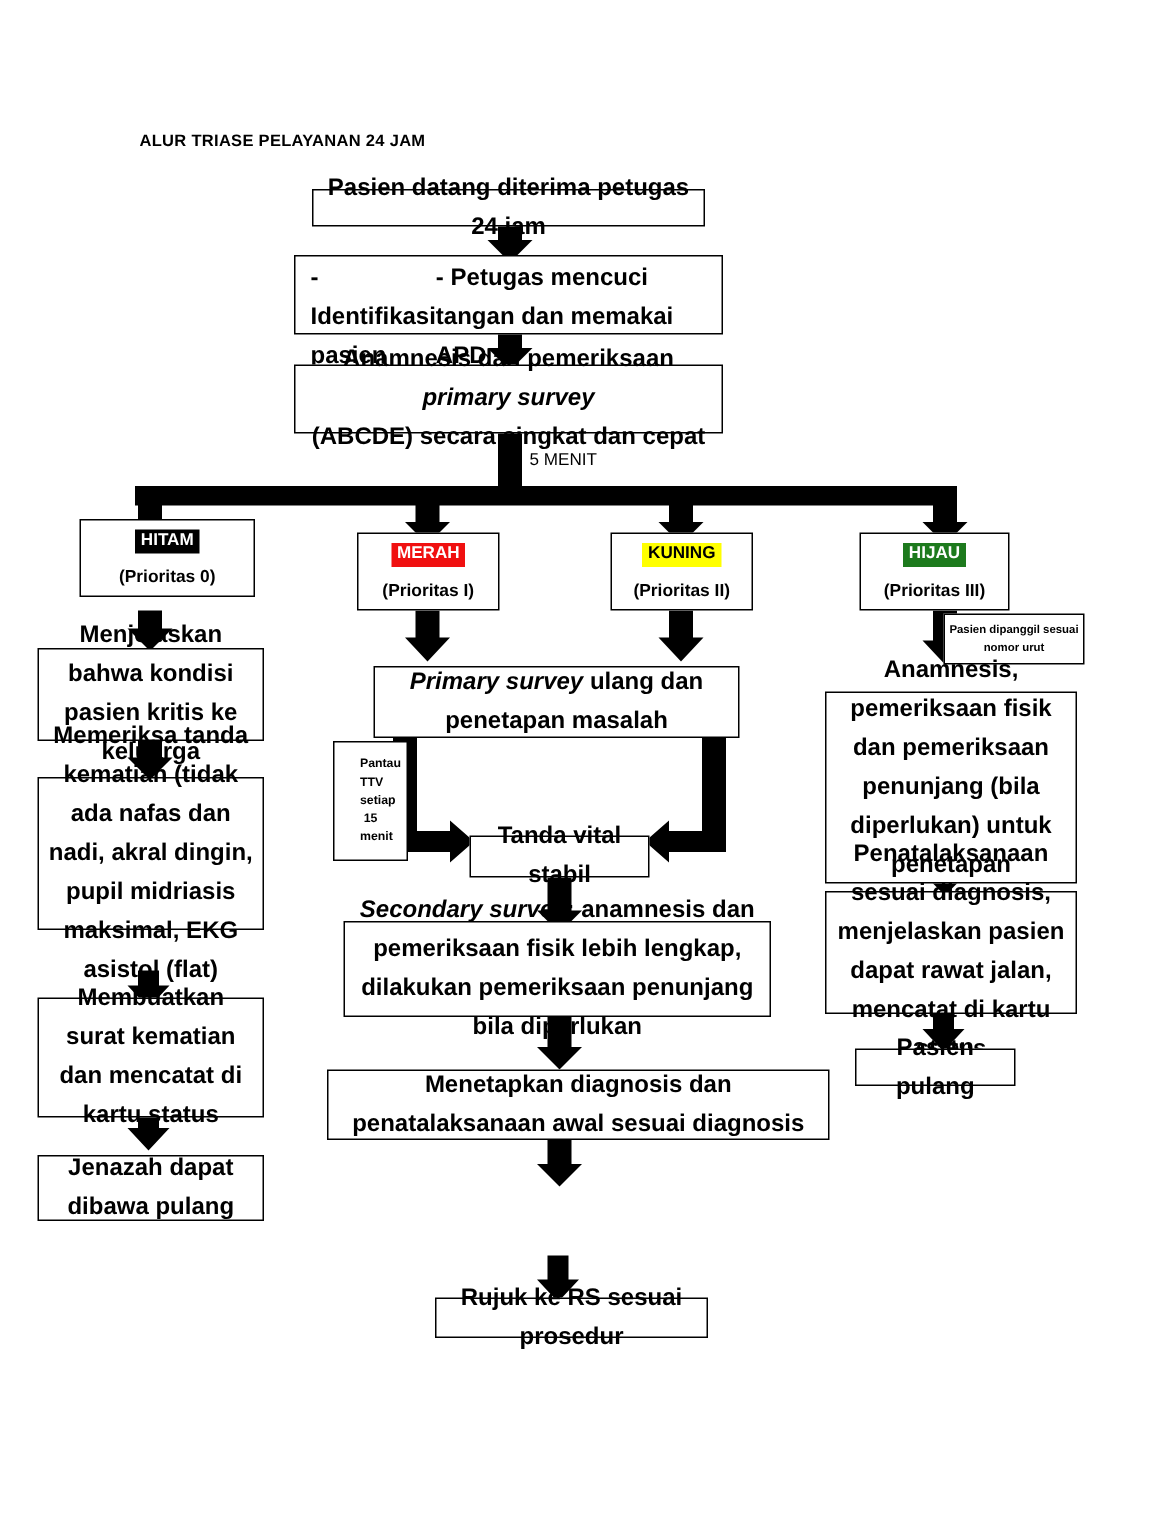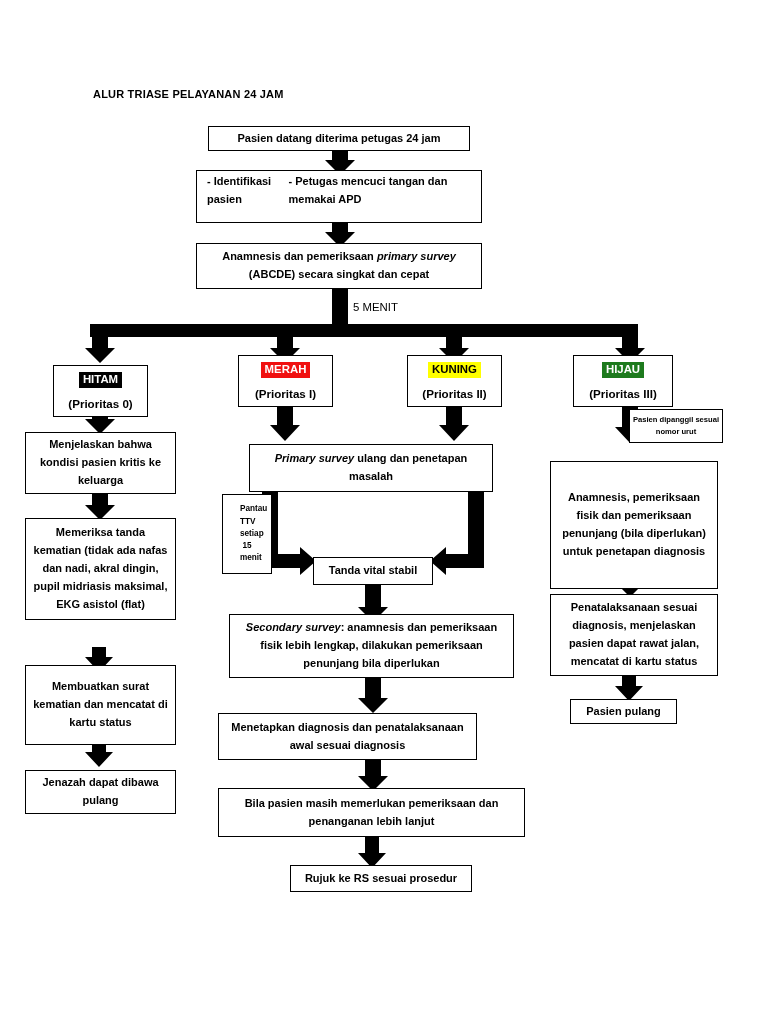--- a/index.html
+++ b/index.html
@@ -31,21 +31,21 @@
   }
   .box {
     position: absolute;
     box-sizing: border-box;
     border: 1.4px solid #000000;
     background: #ffffff;
     display: flex;
     align-items: center;
     justify-content: center;
     text-align: center;
-    font-size: 11px;
+    font-size: 16px;
     font-weight: bold;
     line-height: 1.62;
     padding: 2px 5px;
     z-index: 3;
   }
   .box.left-align {
     justify-content: flex-start;
     text-align: left;
     padding-left: 10px;
   }
@@ -166,21 +166,21 @@
 
   <div class="box" style="left:196px; top:243px; width:286px; height:46px;">
     <span class="inner">
       <span>Anamnesis dan pemeriksaan </span><span class="ital">primary survey</span><br>
       <span>(ABCDE) secara singkat dan cepat</span>
     </span>
   </div>
 
   <div class="menit" style="left:353px; top:301px;">5 MENIT</div>
 
-  <div class="prio" style="left:53px; top:365px; width:95px; height:52px;">
+  <div class="prio" style="left:53px; top:346px; width:117px; height:52px;">
     <span class="tag" style="background:#000000; color:#ffffff;">HITAM</span>
     <span class="sub">(Prioritas 0)</span>
   </div>
 
   <div class="prio" style="left:238px; top:355px; width:95px; height:52px;">
     <span class="tag" style="background:#f01010; color:#ffffff;">MERAH</span>
     <span class="sub">(Prioritas I)</span>
   </div>
 
   <div class="prio" style="left:407px; top:355px; width:95px; height:52px;">
@@ -222,27 +222,24 @@
   <div class="box" style="left:313px; top:557px; width:120px; height:28px;">
     <span class="inner">Tanda vital stabil</span>
   </div>
 
   <div class="box" style="left:229px; top:614px; width:285px; height:64px;">
     <span class="inner">
       <span class="ital">Secondary survey</span><span>: anamnesis dan pemeriksaan fisik lebih lengkap, dilakukan pemeriksaan penunjang bila diperlukan</span>
     </span>
   </div>
 
-  <div class="box" style="left:218px; top:713px; width:259px; height:47px;">
+  <div class="box" style="left:218px; top:713px; width:335px; height:47px;">
     <span class="inner">Menetapkan diagnosis dan penatalaksanaan awal sesuai diagnosis</span>
   </div>
 
-  <div class="box" style="left:218px; top:788px; width:307px; height:49px;">
-    <span class="inner">Bila pasien masih memerlukan pemeriksaan dan penanganan lebih lanjut</span>
-  </div>
 
   <div class="box" style="left:290px; top:865px; width:182px; height:27px;">
     <span class="inner">Rujuk ke RS sesuai prosedur</span>
   </div>
 
   <div class="box tiny-note" style="left:629px; top:409px; width:94px; height:34px;">
     <span class="inner">Pasien dipanggil sesuai nomor urut</span>
   </div>
 
   <div class="box" style="left:550px; top:461px; width:168px; height:128px;">

